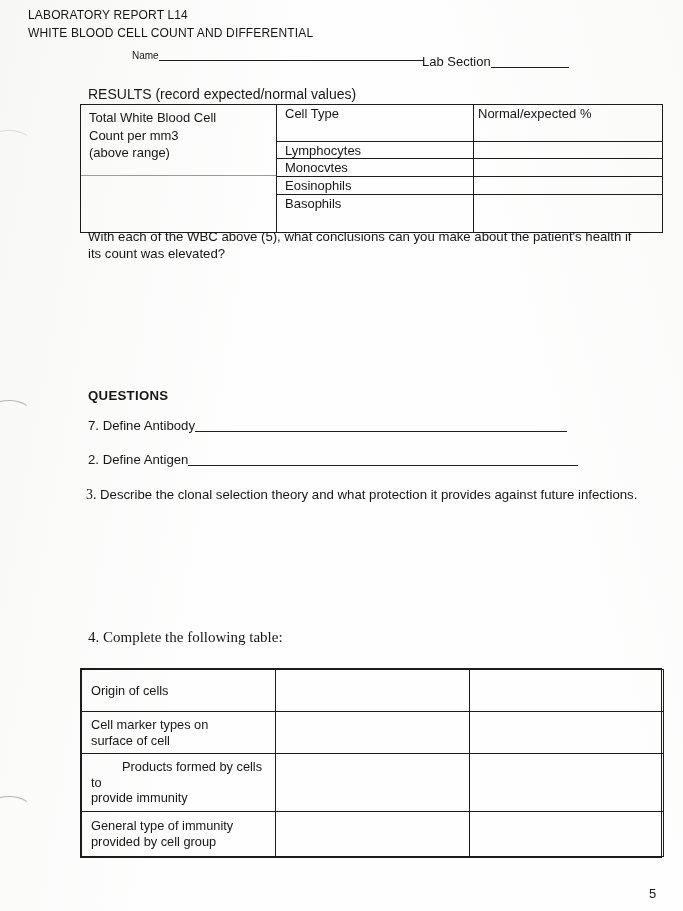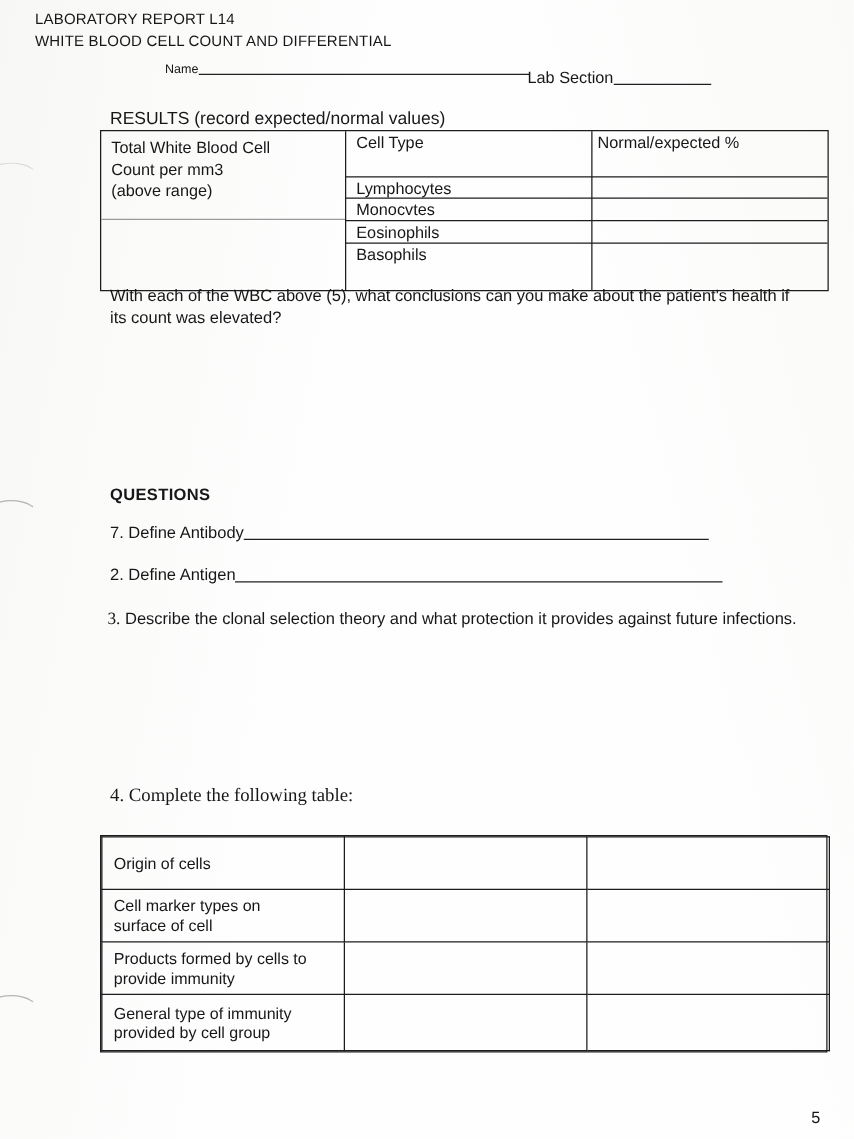--- a/index.html
+++ b/index.html
@@ -315,21 +315,21 @@
       <td class="lt-c1"></td>
       <td class="lt-c2"></td>
     </tr>
     <tr class="body">
       <td class="lt-c0"><span style="white-space:pre-line;">Cell marker types on
 surface of cell</span></td>
       <td class="lt-c1"></td>
       <td class="lt-c2"></td>
     </tr>
     <tr class="body">
-      <td class="lt-c0"><span style="white-space:pre-line;">Products formed by cells to
+      <td class="lt-c0"><span style="white-space:pre-line;margin-left:31px;">Products formed by cells to
 provide immunity</span></td>
       <td class="lt-c1"></td>
       <td class="lt-c2"></td>
     </tr>
     <tr class="body2">
       <td class="lt-c0"><span style="white-space:pre-line;">General type of immunity
 provided by cell group</span></td>
       <td class="lt-c1"></td>
       <td class="lt-c2"></td>
     </tr>

